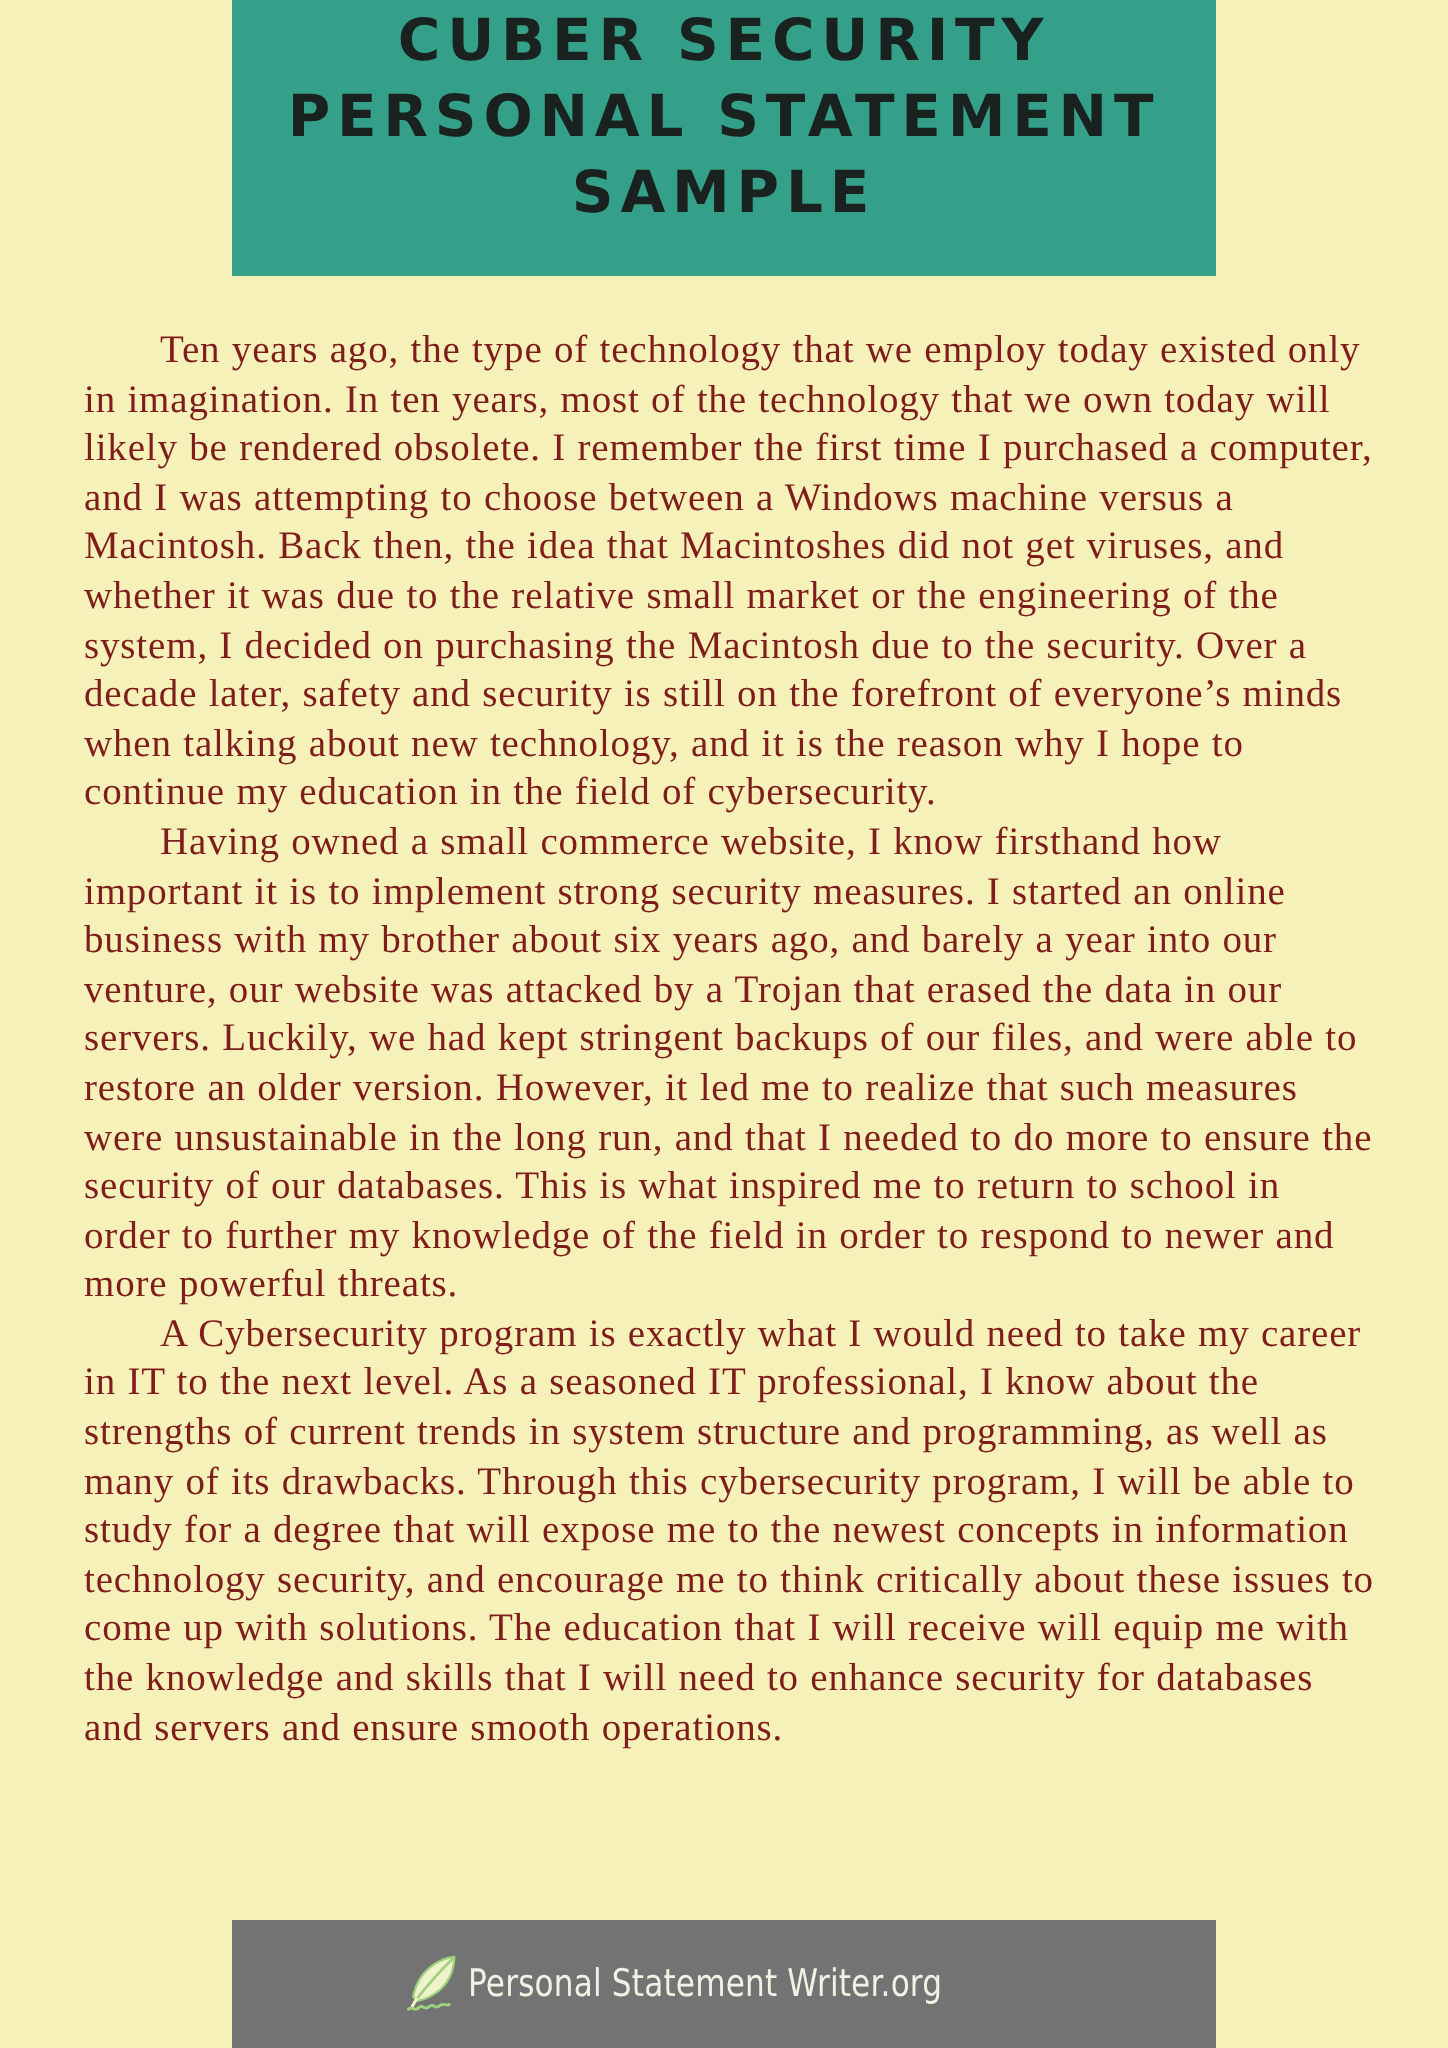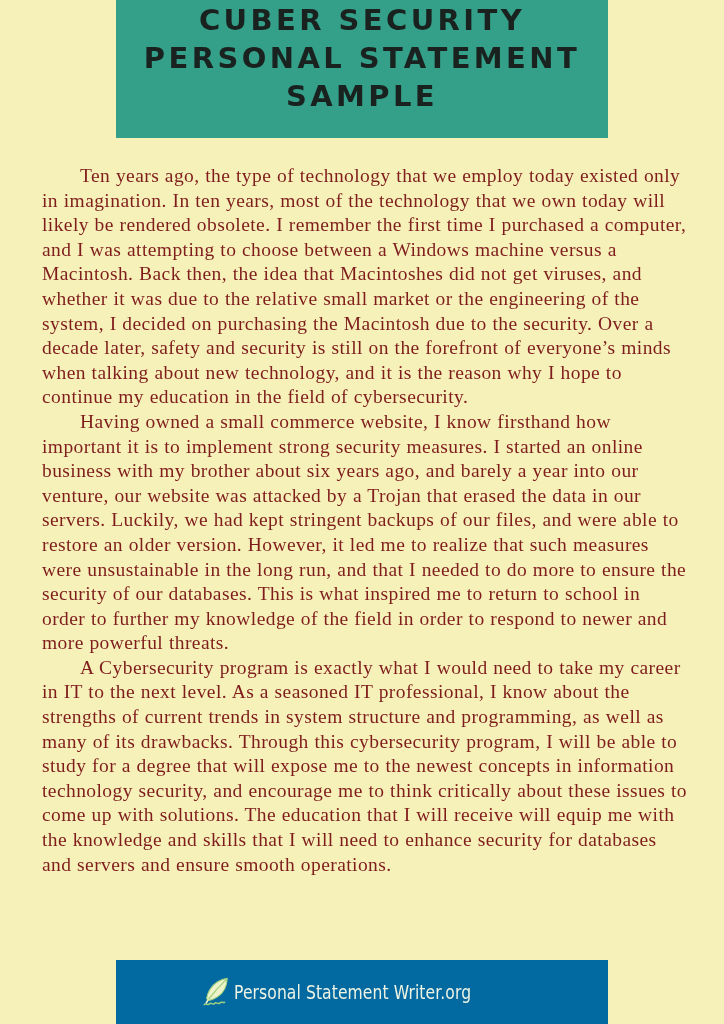--- a/index.html
+++ b/index.html
@@ -71,21 +71,21 @@
     word-spacing: 0.4px;
   }
 
   
   .footer-banner {
     position: absolute;
     left: 116px;
     top: 960px;
     width: 492px;
     height: 64px;
-    background: #0369a1;
+    background: #737373;
     display: flex;
     align-items: center;
     justify-content: center;
     box-sizing: border-box;
   }
   .quill-icon {
     width: 34px;
     height: 34px;
     display: block;
     flex: none;

